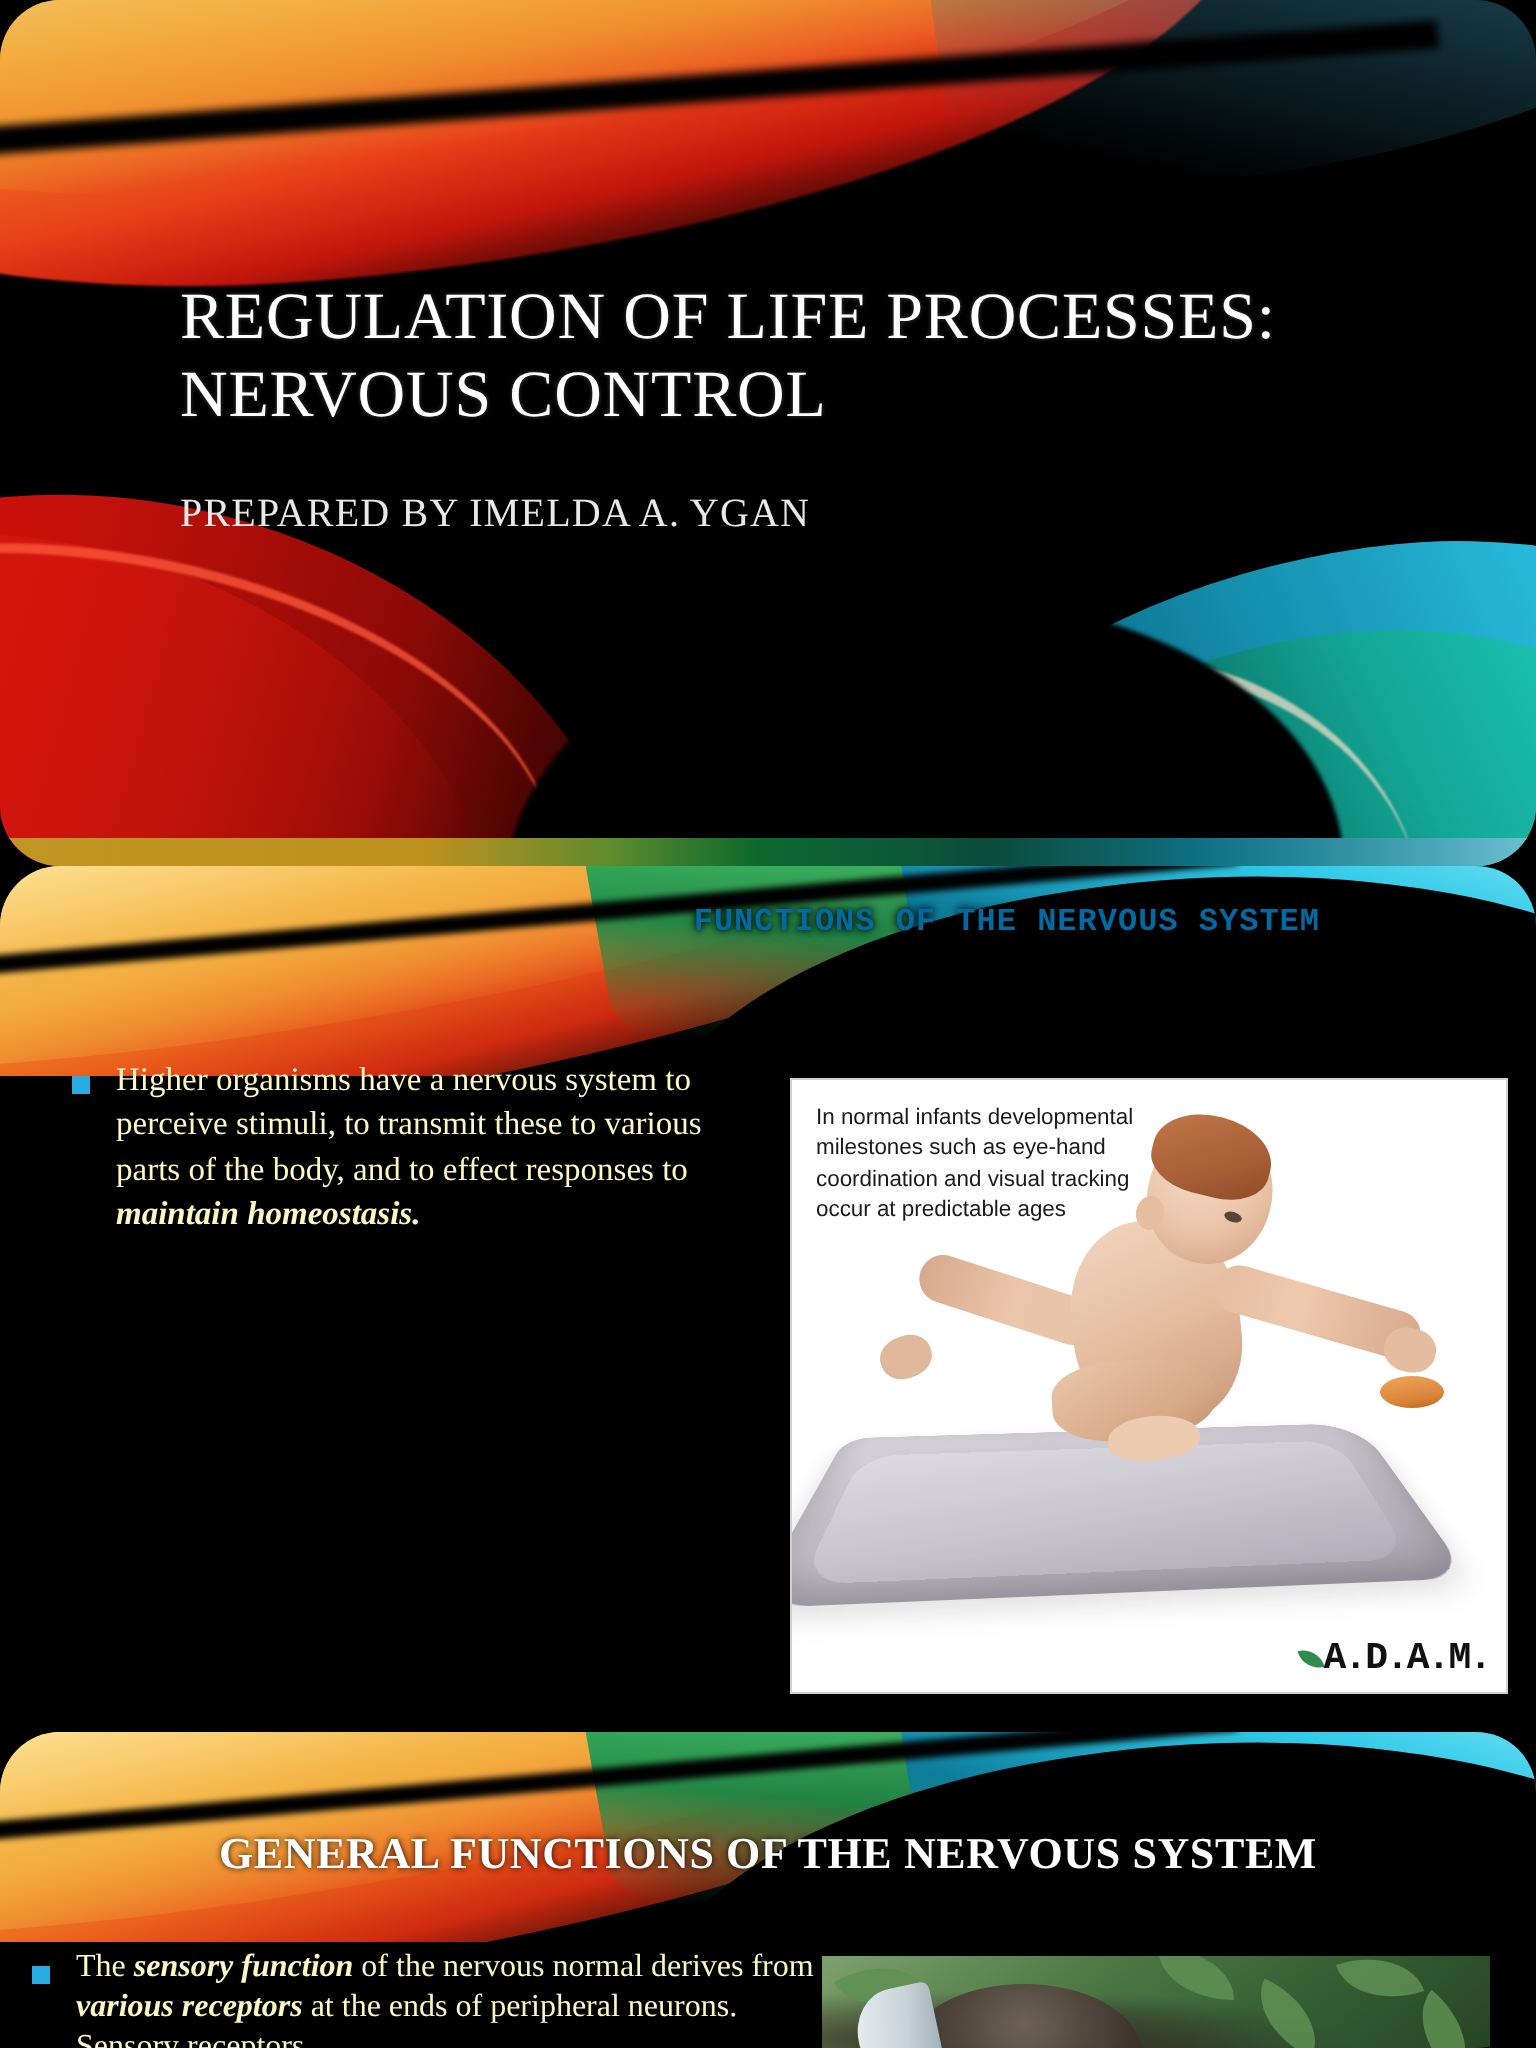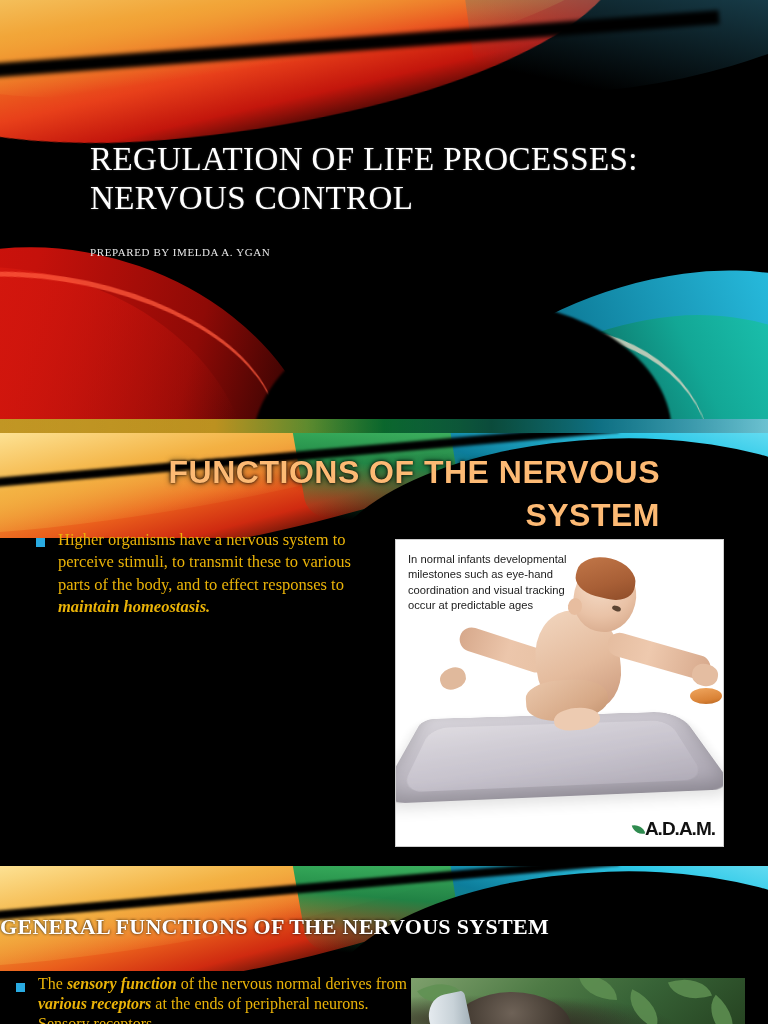--- a/index.html
+++ b/index.html
@@ -2,21 +2,21 @@
 <html><head>
 <meta charset="utf-8">
 <style>
   * { margin:0; padding:0; box-sizing:border-box; }
   html,body { width:768px; height:1024px; background:#000; overflow:hidden; }
   body { font-family:"Liberation Serif", serif; }
 
   .doc { width:768px; height:1024px; position:relative; background:#000; }
 
   
-  .slide { position:relative; width:768px; background:#000; overflow:hidden; }
+  .slide { position:relative; width:768px; background:#000; overflow:hidden;border-radius:30px; }
   #slide1 { height:433px; }
   #slide2 { height:433px; }
   #slide3 { height:158px; }
 
   
   .s1-top-warm{
     position:absolute; left:-130px; top:-118px; width:760px; height:250px;
     border-radius:0 0 100% 60%;
     background:
       linear-gradient(172deg,
@@ -99,21 +99,21 @@
   }
 
   .s1-text { position:absolute; left:90px; top:140px; width:620px; z-index:20; }
   .s1-title{
     font-family:"Liberation Serif", serif;
     font-size:33px; line-height:1.18; color:#fff; font-weight:400;
     letter-spacing:.4px; text-shadow:0 0 2px rgba(255,255,255,.25);
   }
   .s1-subtitle{
     margin-top:28px; font-family:"Liberation Serif", serif;
-    font-size:11px; color:#e8e8e8; letter-spacing:.6px; font-weight:400;
+    font-size:20px; color:#e8e8e8; letter-spacing:.6px; font-weight:400;
   }
 
   
   .hdr-deco{ position:absolute; left:0; top:0; width:768px; height:105px; overflow:hidden; }
   .hd-warm{
     position:absolute; left:-200px; top:-52px; width:760px; height:170px;
     border-radius:0 0 95% 55%;
     background:linear-gradient(172deg,
       rgba(0,0,0,0) 0%, #f6dd86 16%, #f0ab38 40%, #ea5f1c 62%, #cf2a10 76%, rgba(0,0,0,0) 93%);
     transform:rotate(-7deg);
@@ -140,57 +140,57 @@
     background:linear-gradient(205deg, rgba(0,0,0,0) 0%, #9ff0fb 22%, #2ec9e8 46%, #0d7d9b 66%, rgba(0,0,0,0) 88%);
     transform:rotate(-9deg);
   }
   .hd-black-hump{
     position:absolute; left:320px; top:6px; width:560px; height:170px;
     border-radius:52% 48% 0 0/78% 72% 0 0; background:#000; transform:rotate(-2deg);
   }
 
   .s2-title{
     position:absolute; left:60px; top:18px; width:600px; z-index:30;
-    text-align:right; color:#fdba74; font-family:Liberation Sans, sans-serif;
-    font-weight:700; font-size:32px; line-height:1.33; letter-spacing:.5px;
+    text-align:right; color:#0369a1; font-family:Liberation Mono, monospace;
+    font-weight:700; font-size:16px; line-height:1.33; letter-spacing:.5px;
     text-shadow:0 0 3px rgba(0,0,0,.9), 0 0 6px rgba(0,0,0,.7);
   }
   .s3-title{
     position:absolute; left:0; top:48px; width:768px; z-index:30;
-    text-align:left; color:#fff; font-family:"Liberation Serif", serif;
+    text-align:center; color:#fff; font-family:"Liberation Serif", serif;
     font-weight:700; font-size:22px; letter-spacing:.3px;
     text-shadow:0 0 3px rgba(0,0,0,.9);
   }
 
   
   .bullets{ position:absolute; left:36px; top:96px; width:340px; z-index:25; }
   .bullet{ display:flex; margin-bottom:22px; }
   .bullet-mark{
     width:9px; height:9px; background:#29ABE2; margin-top:9px;
     margin-right:13px; flex:0 0 9px;
   }
   .bullet-text{
-    color:#eab308; font-family:"Liberation Serif", serif;
+    color:#fef9c3; font-family:"Liberation Serif", serif;
     font-size:16.5px; line-height:1.35; font-weight:400;
   }
   .bi{ font-style:italic; font-weight:700; }
 
   
   .fig{
-    position:absolute; left:395px; top:106px; width:329px; height:308px;
+    position:absolute; left:395px; top:106px; width:359px; height:308px;
     background:#fff; border:1px solid #cfcfcf; z-index:25; overflow:hidden;
   }
   .fig-cap{
     position:absolute; left:12px; top:12px; width:175px;
     font-family:"Liberation Sans", sans-serif; font-size:11.2px;
     line-height:1.38; color:#1b1b1b;
   }
   .fig-adam{
     position:absolute; right:8px; bottom:6px;
-    font-family:Liberation Sans, sans-serif; font-size:19px; font-weight:700;
+    font-family:Liberation Mono, monospace; font-size:19px; font-weight:700;
     color:#111; letter-spacing:-1px; display:flex; align-items:center;
   }
   .fig-leaf{
     width:11px; height:11px; margin-right:1px; background:#2f8b4f;
     border-radius:0 100% 0 100%; transform:rotate(-15deg);
   }
 
   
   .pillow{
     position:absolute; left:10px; top:150px; width:300px; height:118px;

